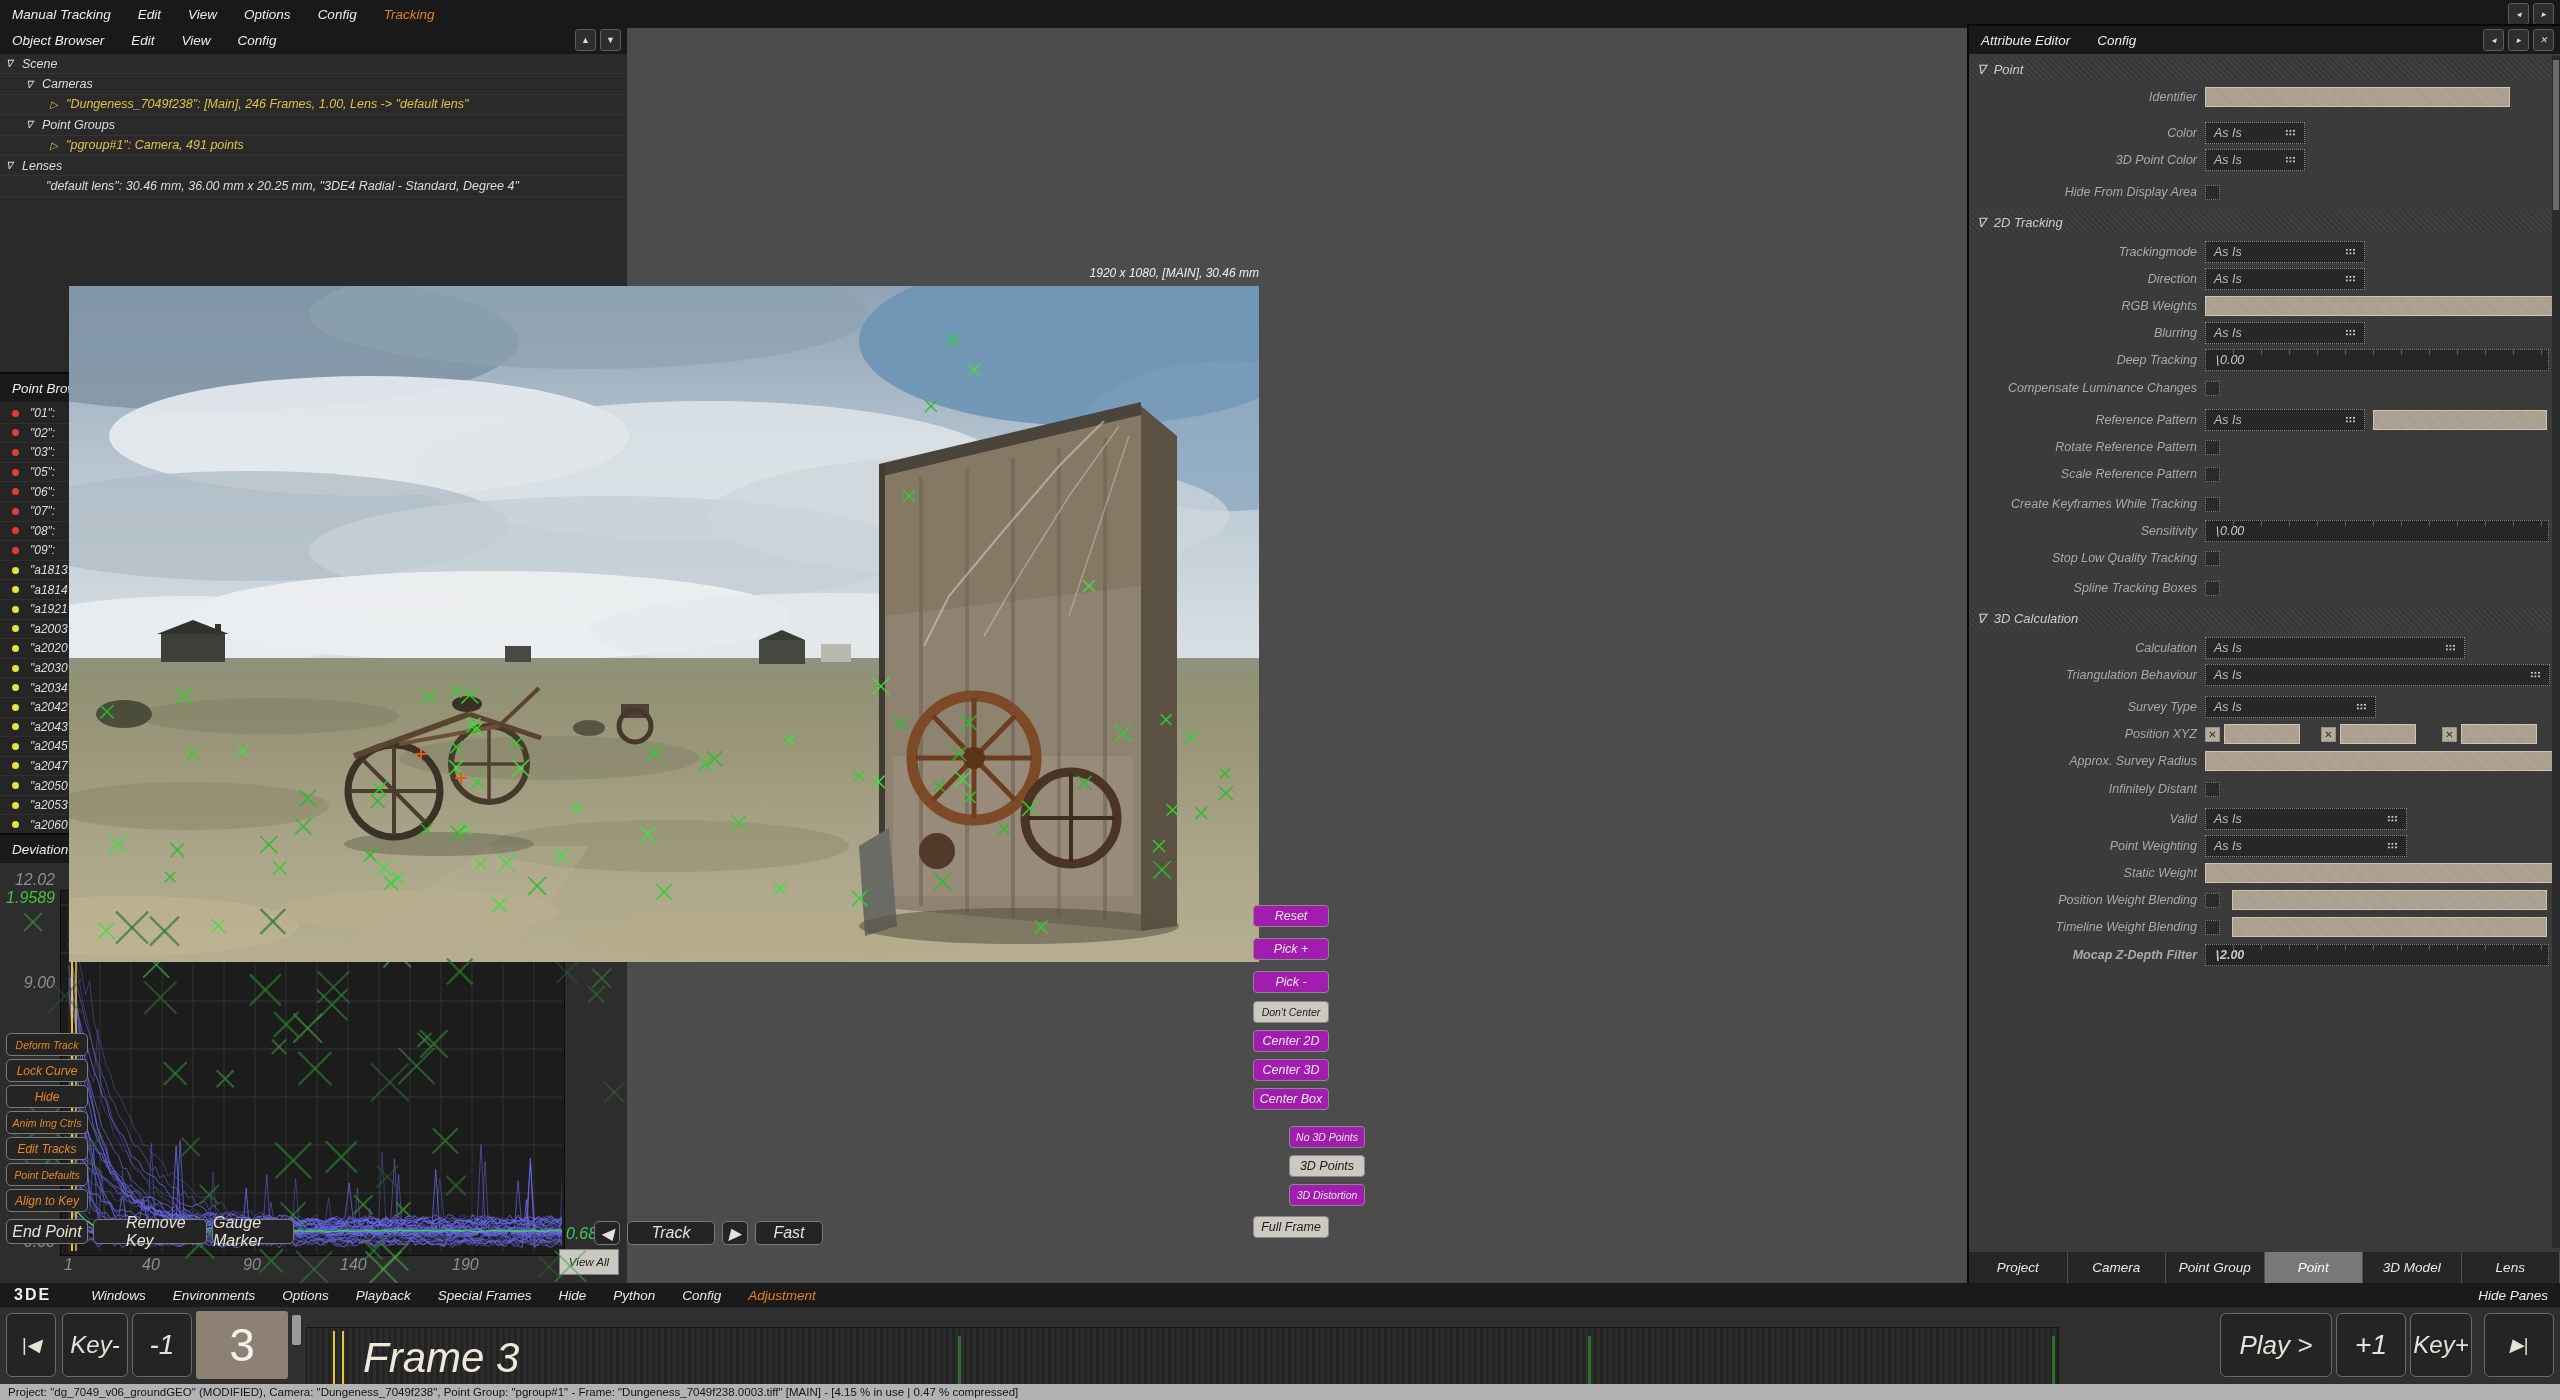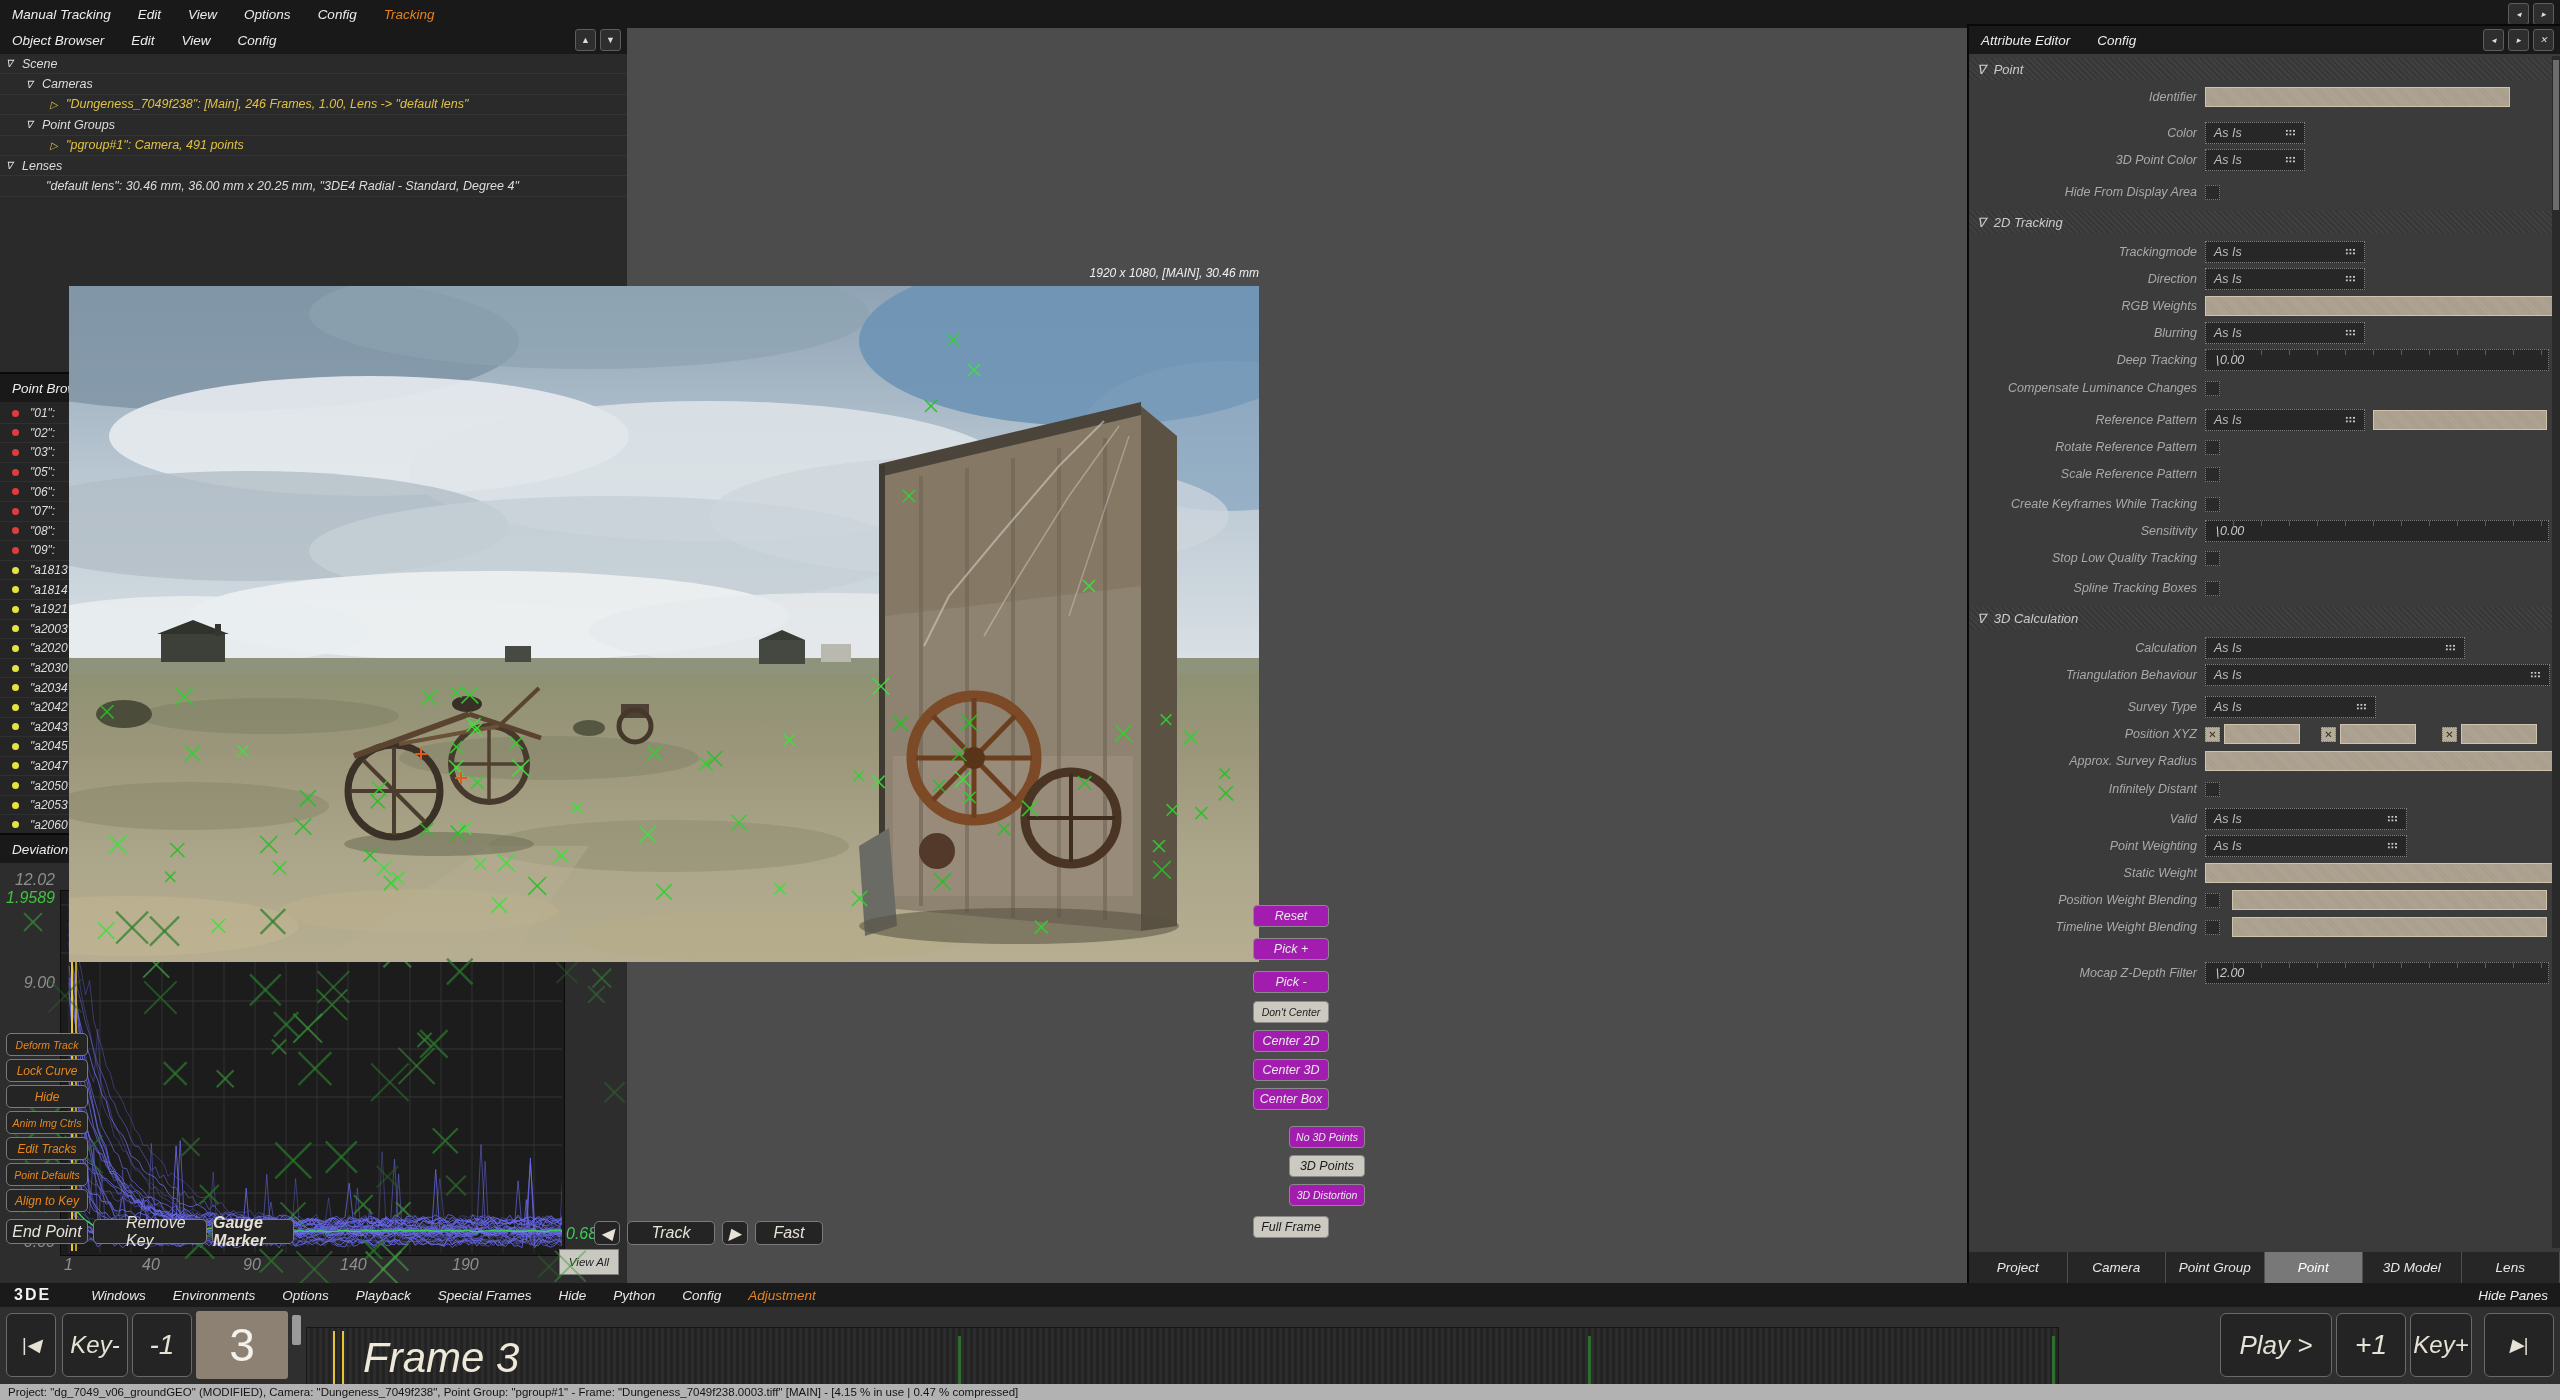--- a/index.html
+++ b/index.html
@@ -1041,21 +1041,21 @@
     
       <div class="obtn" style="left: 6px; top: 1189px;">Align to Key</div>
     </div>
 
     <div class="endrow">
       <div class="rep">
         <div class="gbtn" style="width: 80px;">End Point</div>
       
         <div class="gbtn" style="width: 80px; padding-left: 32px;">Remove Key</div>
       
-        <div class="gbtn" style="width: 80px; font-weight: bold;">Gauge Marker</div>
+        <div class="gbtn" style="width: 80px;">Gauge Marker</div>
       </div>
     </div>
 
     <div class="transport">
       <div class="rep">
         <div class="gbtn" style="width: 24px;">◀</div>
       
         <div class="gbtn" style="width: 86px;">Track</div>
       
         <div class="gbtn" style="width: 24px;">▶</div>
@@ -1521,21 +1521,21 @@
 
               <div style="display:flex;align-items:center;">
                 <div class="cb"></div>
                 <div class="tan" style="width:315px;margin-left:12px;"></div>
               </div>
 
             </div>
           </div>
         </div>
       
-        <div class="arow" style="margin-top: 24px;">
+        <div class="arow" style="margin-top: 6px; font-weight: bold;">
 
           <div class="aline">
             <div class="albl">Mocap Z-Depth Filter</div>
             <div class="afield">
 
               <div class="slider">
                 <span>∖</span>
                 <span>2.00</span>
               </div>
             </div>

